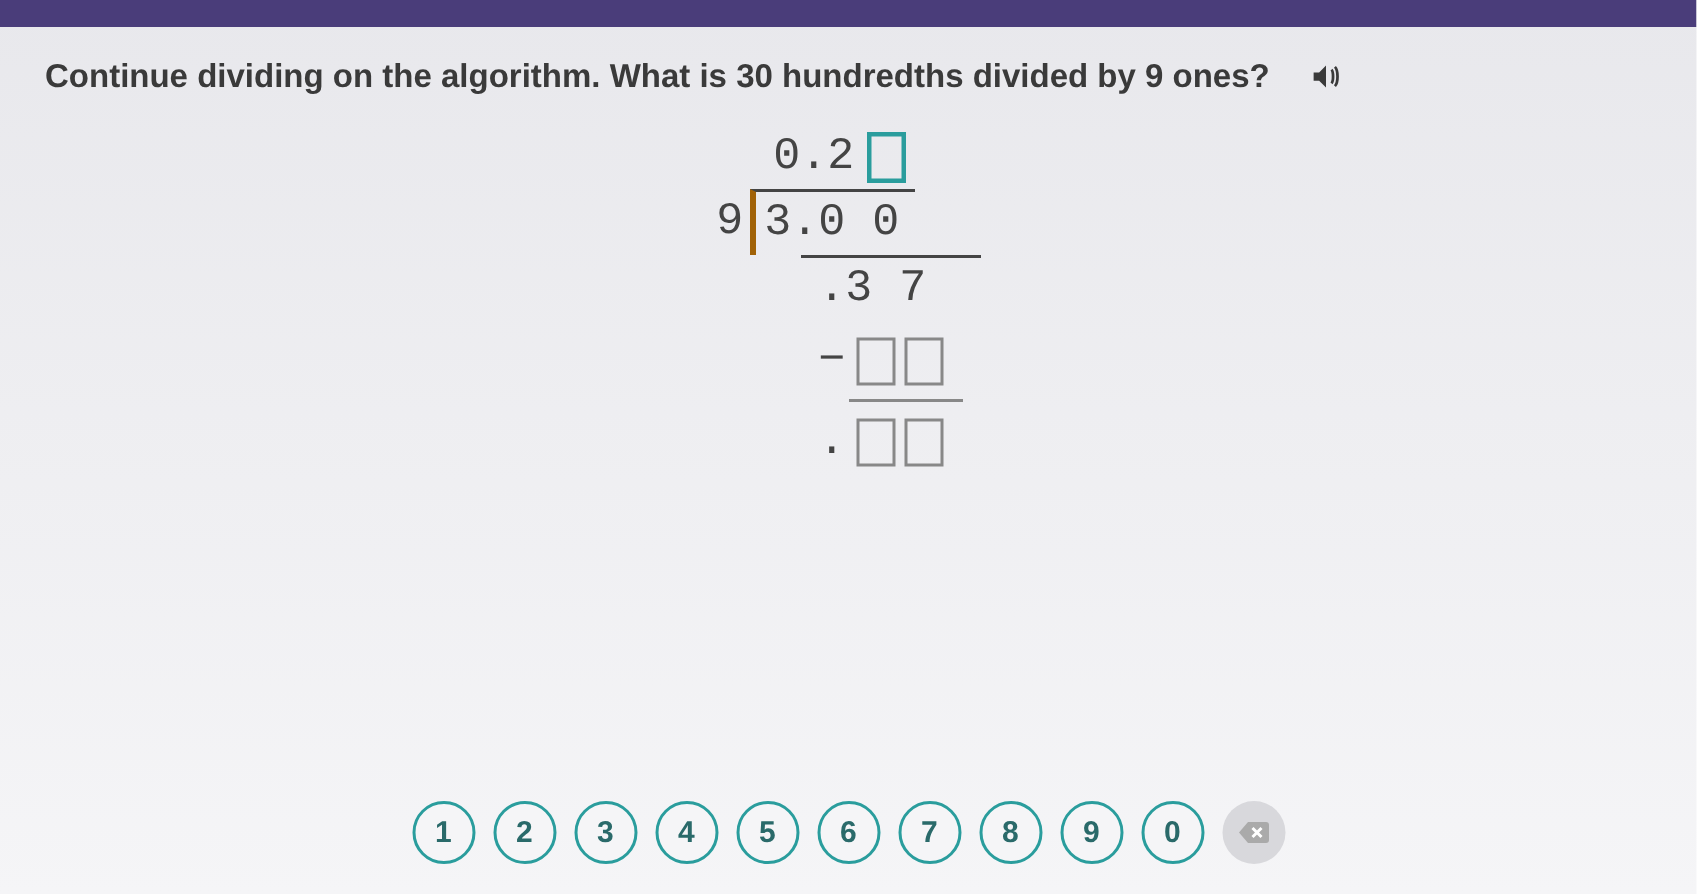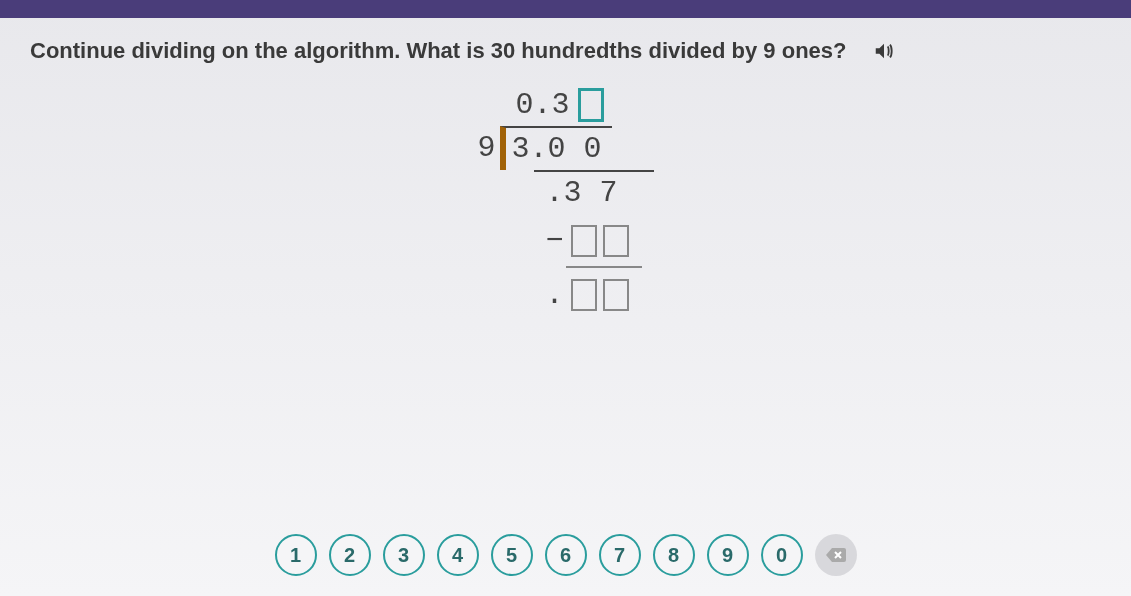--- a/index.html
+++ b/index.html
@@ -68,21 +68,21 @@
     .division-bracket {
       position: relative;
       display: flex;
       align-items: center;
     }
     .divisor {
       padding-right: 4px;
     }
     .dividend {
       border-top: 2px solid #444;
-      border-left: 6px solid #a16207;
+      border-left: 4px solid #a16207;
       padding-left: 6px;
       padding-right: 10px;
     }
     .work-line {
       padding-left: 38px;
       position: relative;
     }
     .arrow-down {
       display: inline-block;
       width: 16px;
@@ -175,21 +175,21 @@
       <path d="M3 9v6h4l5 5V4L7 9H3z"></path>
       <path d="M16 7c1.5 1.5 1.5 8.5 0 10" stroke="#3a3a3a" stroke-width="2" fill="none"></path>
       <path d="M18.5 5c2.5 2.5 2.5 11.5 0 14" stroke="#3a3a3a" stroke-width="2" fill="none"></path>
     </svg>
   </div>
 
   <div class="division-area">
     <div class="division-work">
 
       <div class="quotient-line">
-        <span>0.3</span>
+        <span>0.2</span>
         <span class="quotient-box"></span>
       </div>
 
       <div class="division-bracket">
         <span class="divisor">9</span>
         <span class="dividend">3.0 0</span>
       </div>
 
 
       <div class="hline"></div>

